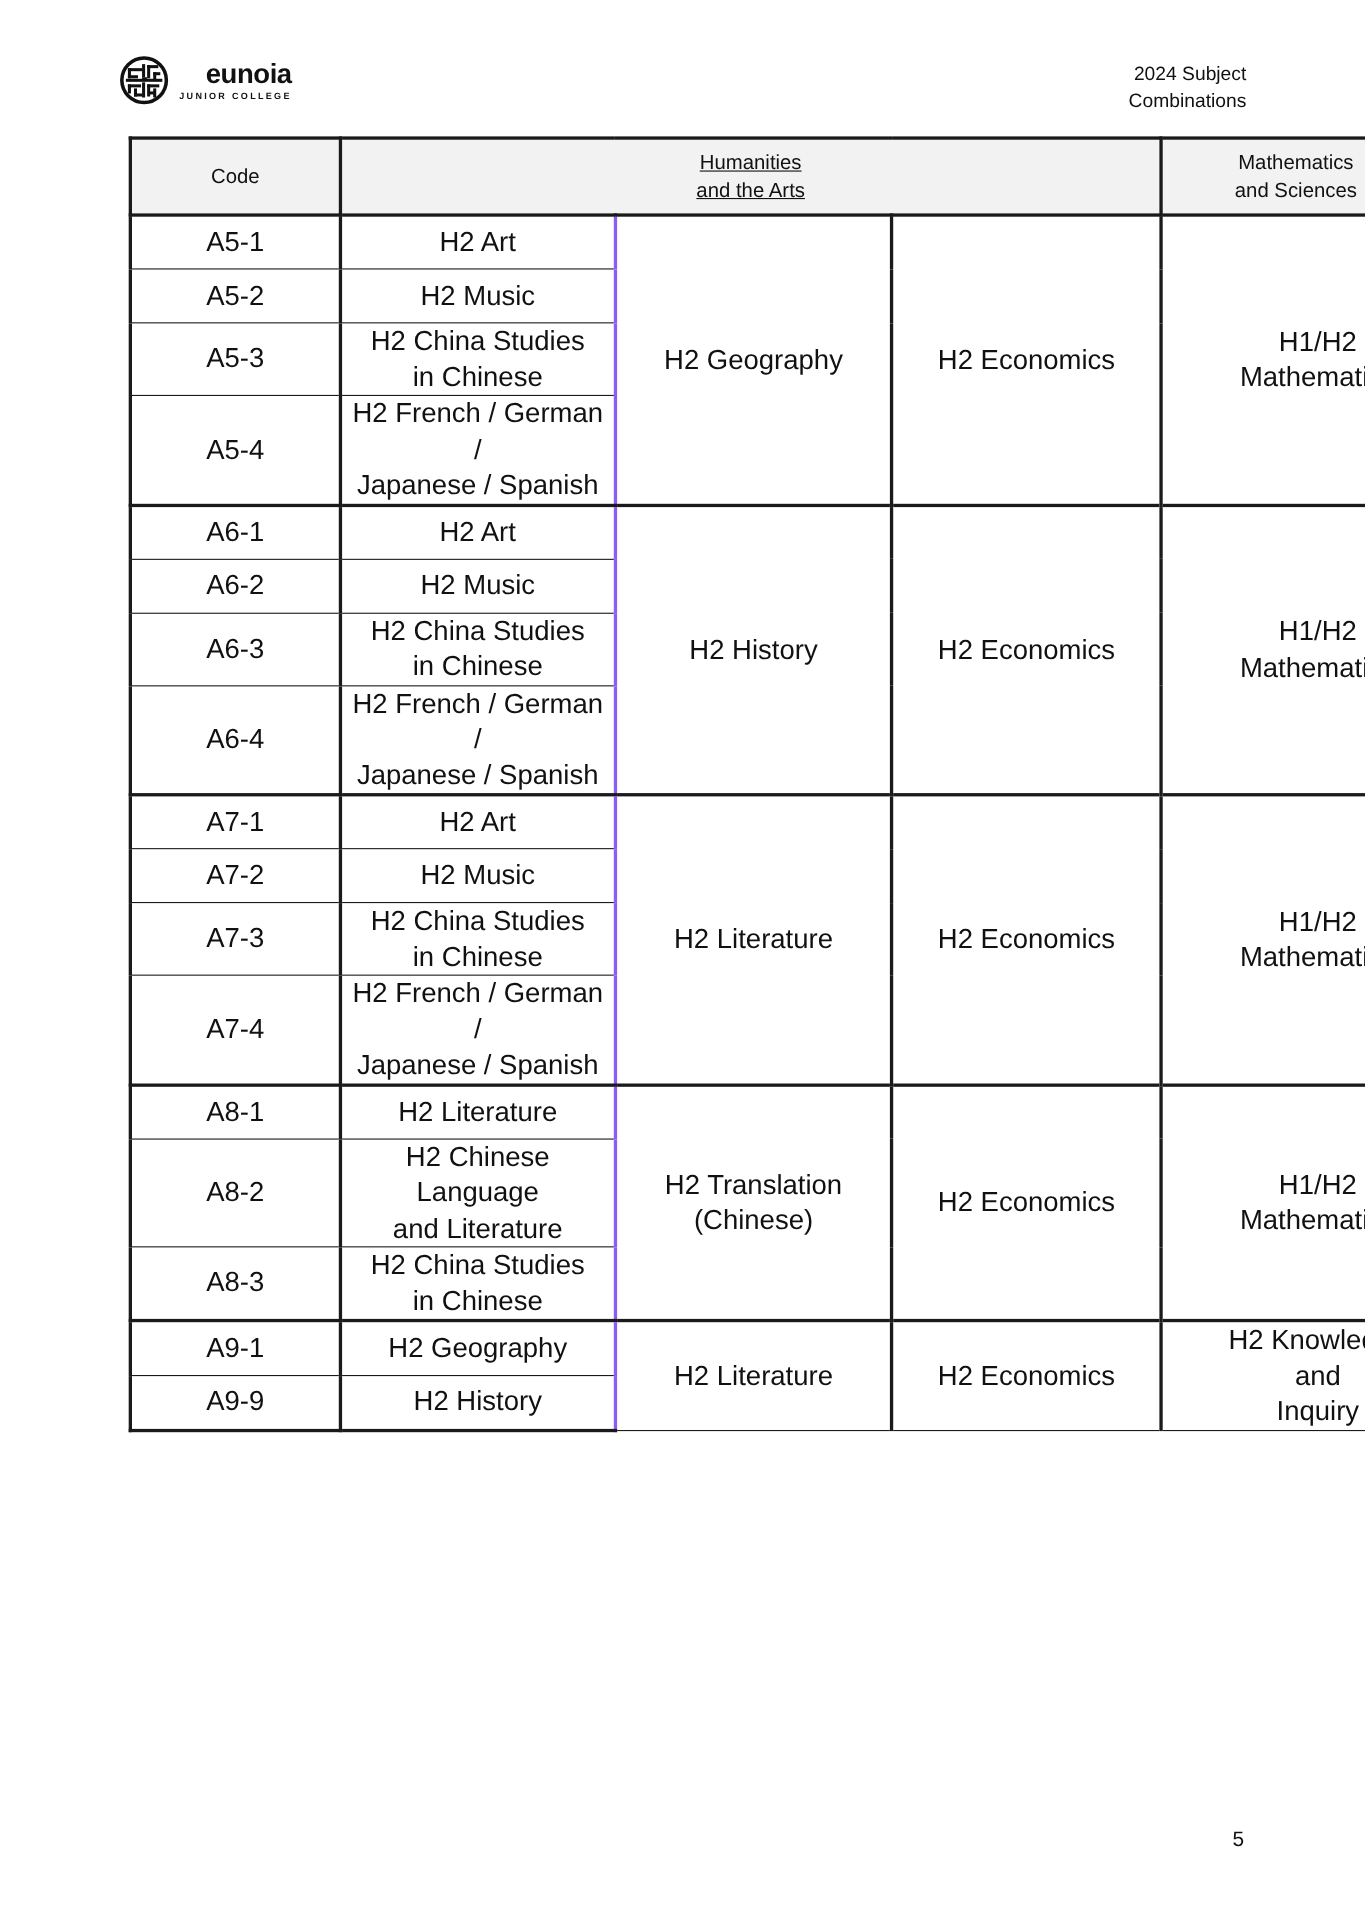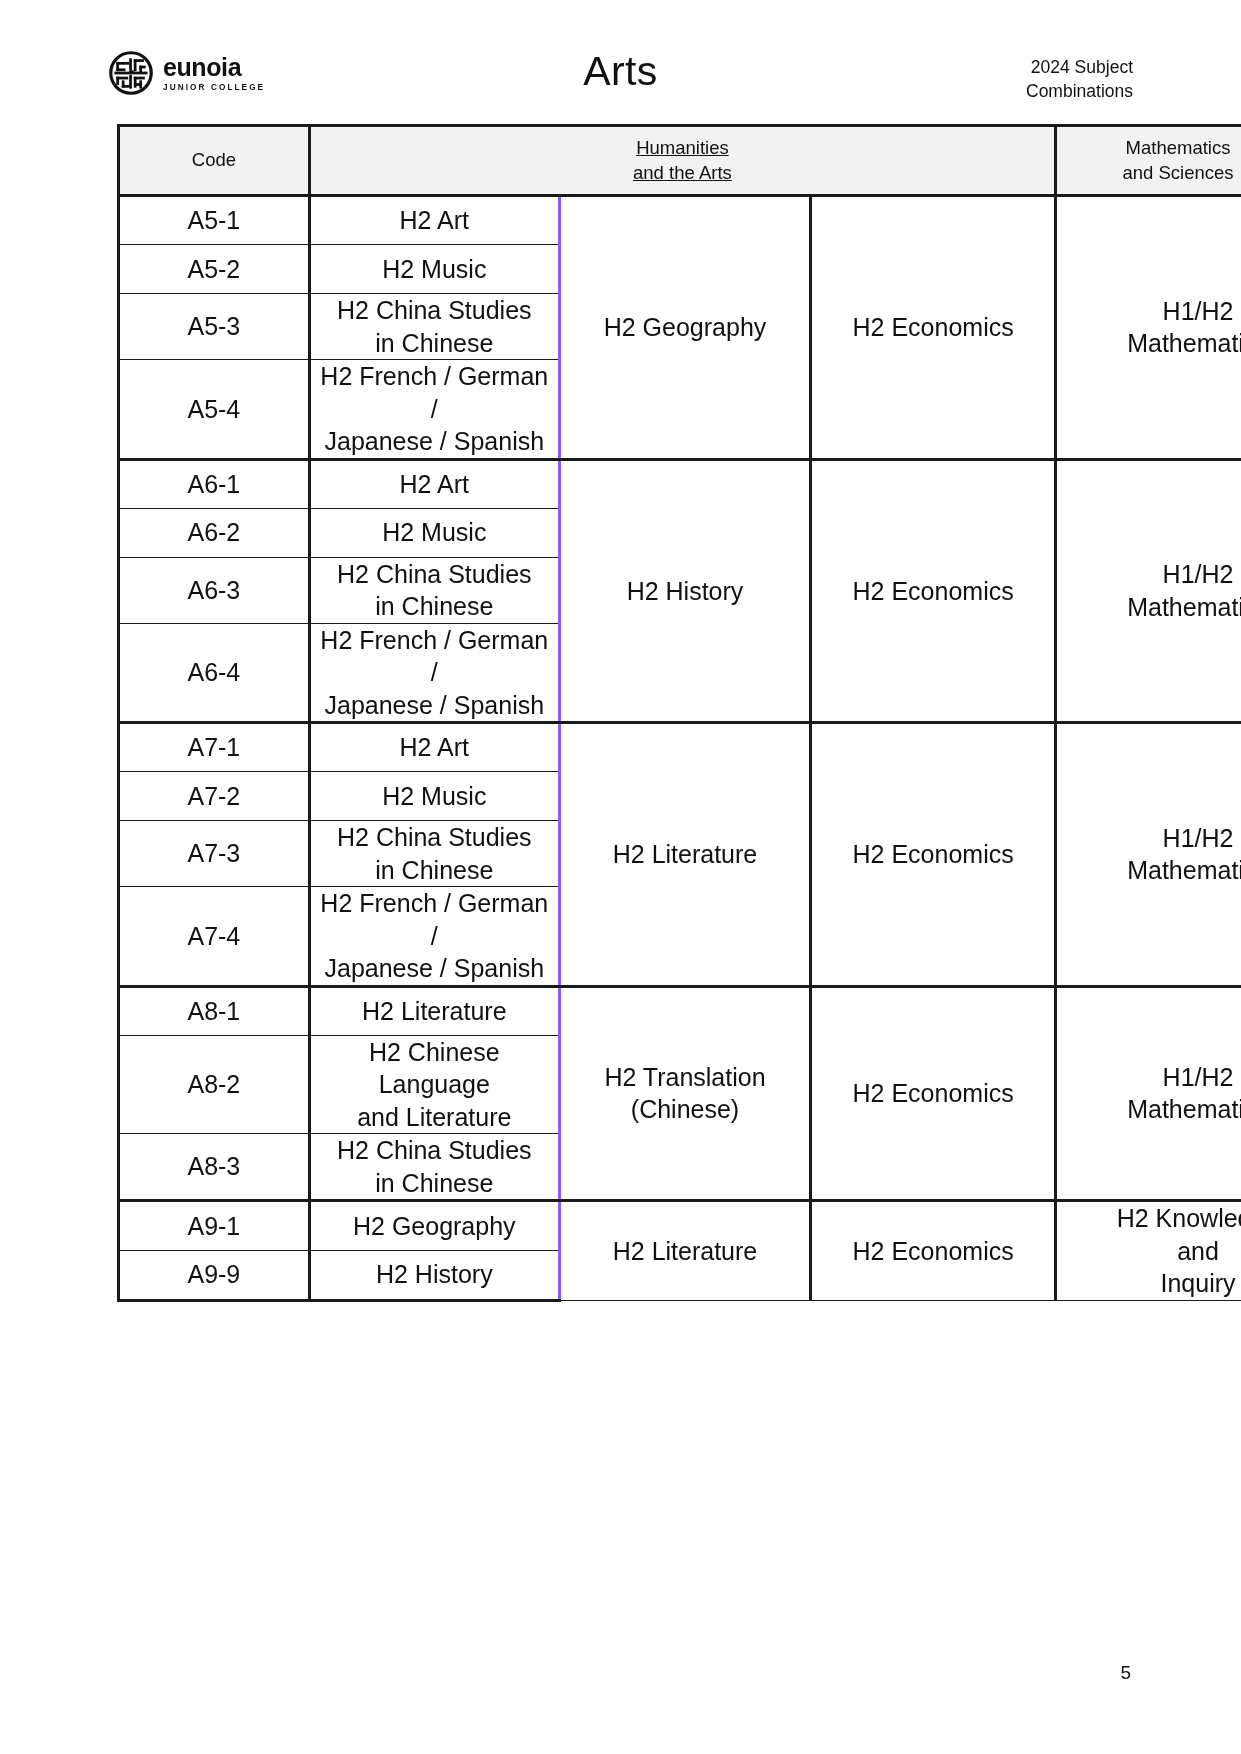--- a/index.html
+++ b/index.html
@@ -32,20 +32,21 @@
     height: 66px;
   }
 
   .brand {
     position: absolute;
     left: 108px;
     top: 6px;
     display: flex;
     align-items: center;
     gap: 9px;
+    text-align: right;
   }
   .brand-mark {
     width: 46px;
     height: 46px;
     flex: 0 0 auto;
     display: block;
   }
   .brand-words {
     display: flex;
     flex-direction: column;
@@ -217,21 +218,20 @@
 
           <rect x="46" y="54" width="6" height="30"></rect>
         </g>
       </svg>
       <div class="brand-words">
         <div class="brand-name">eunoia</div>
         <div class="brand-sub">JUNIOR COLLEGE</div>
       </div>
     </div>
 
-    <div class="doc-title">Arts</div>
 
     <div class="doc-meta">
       <div>2024 Subject</div>
       <div>Combinations</div>
     </div>
 
   </div>
 
   <table class="combo-table">
     <colgroup>

